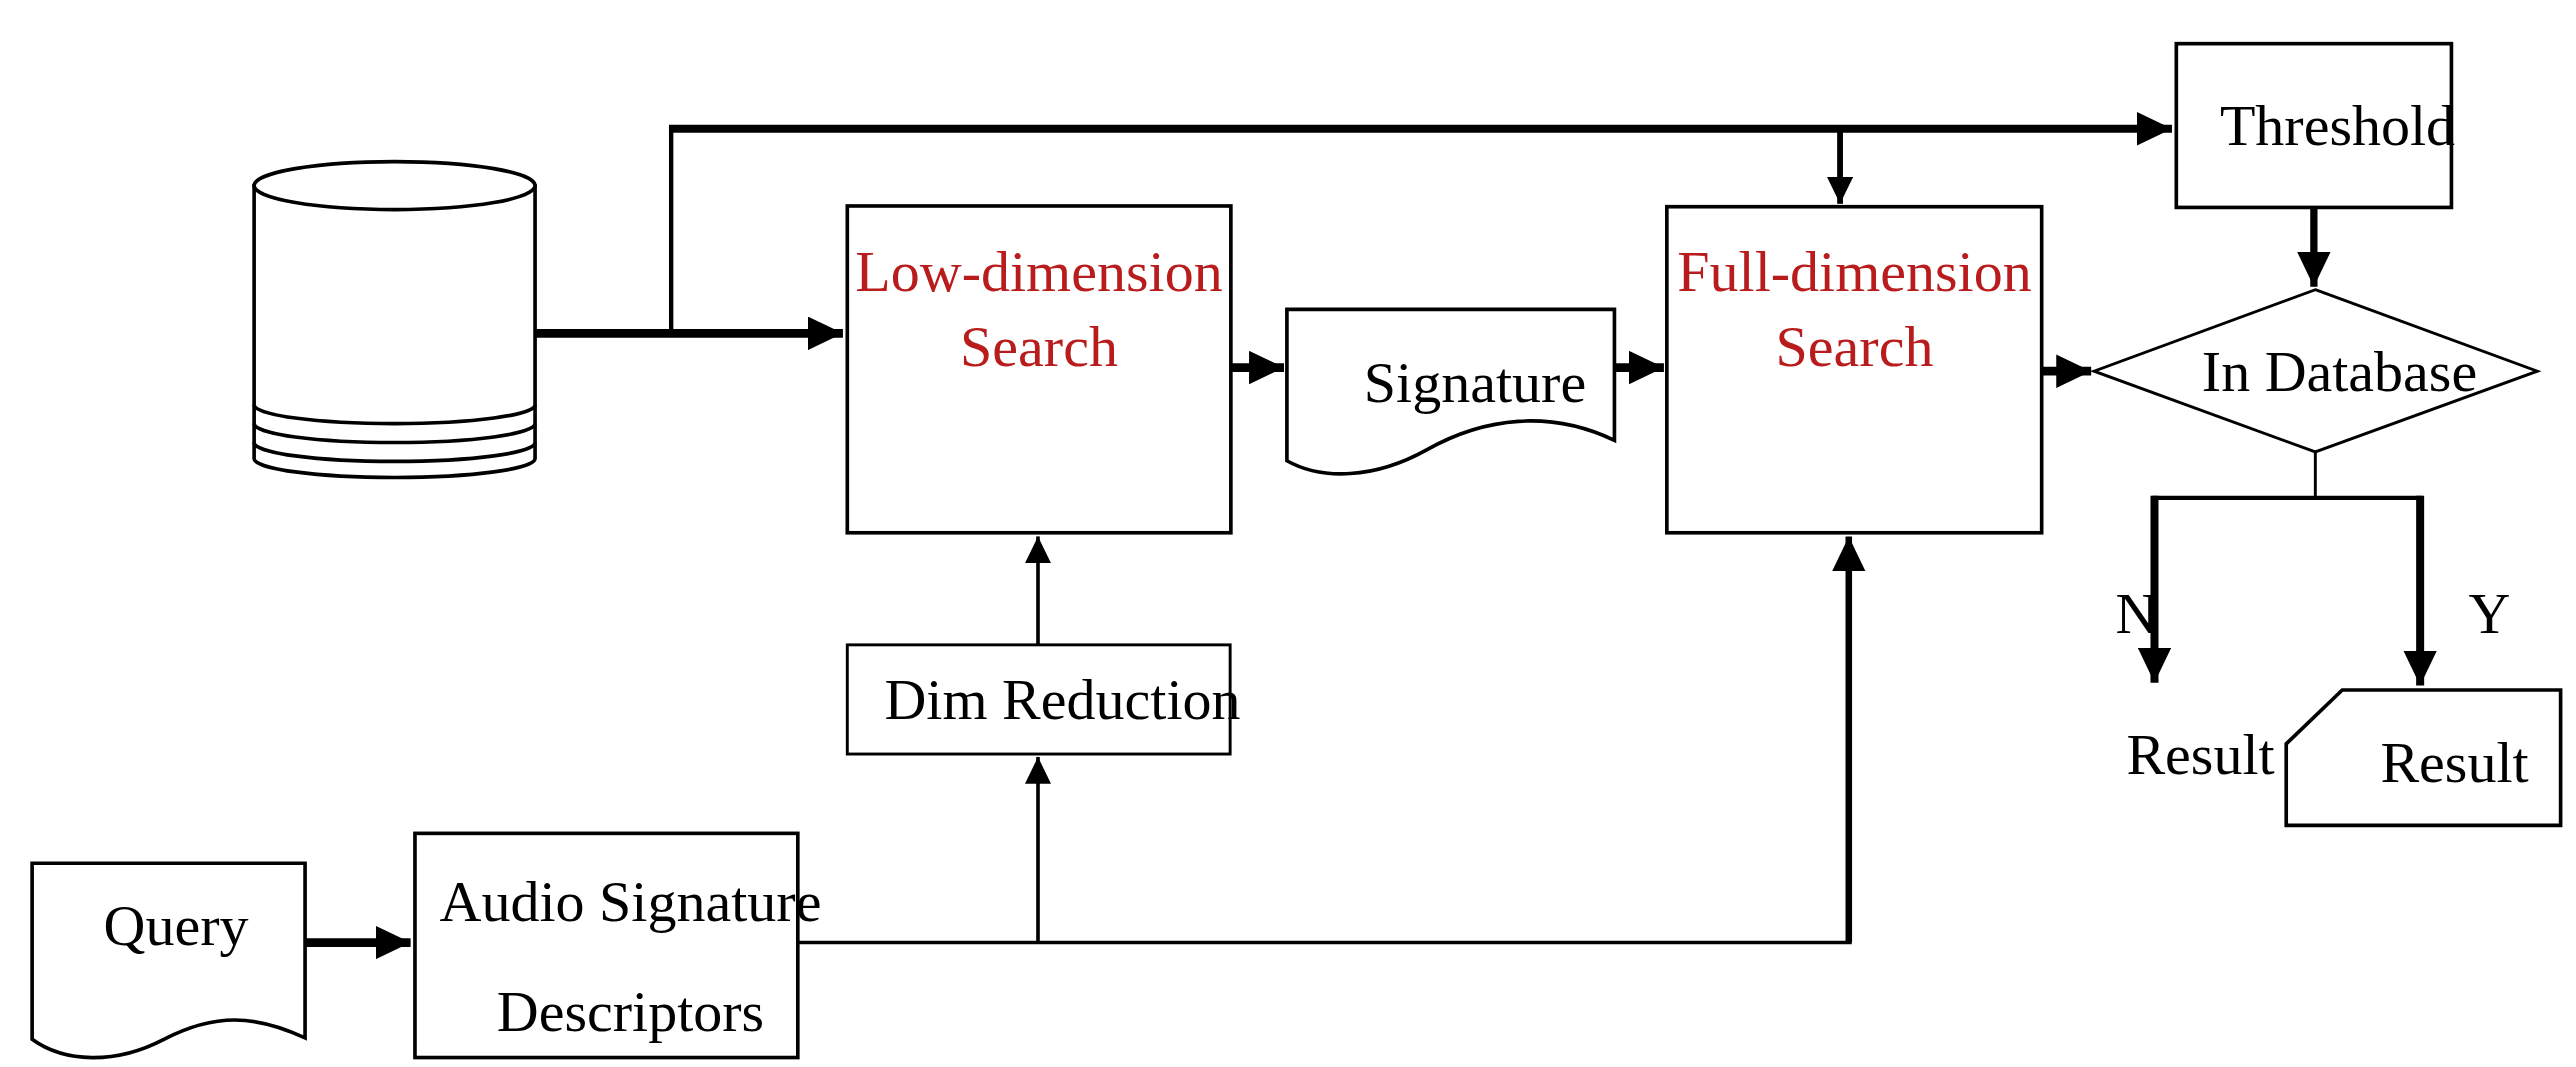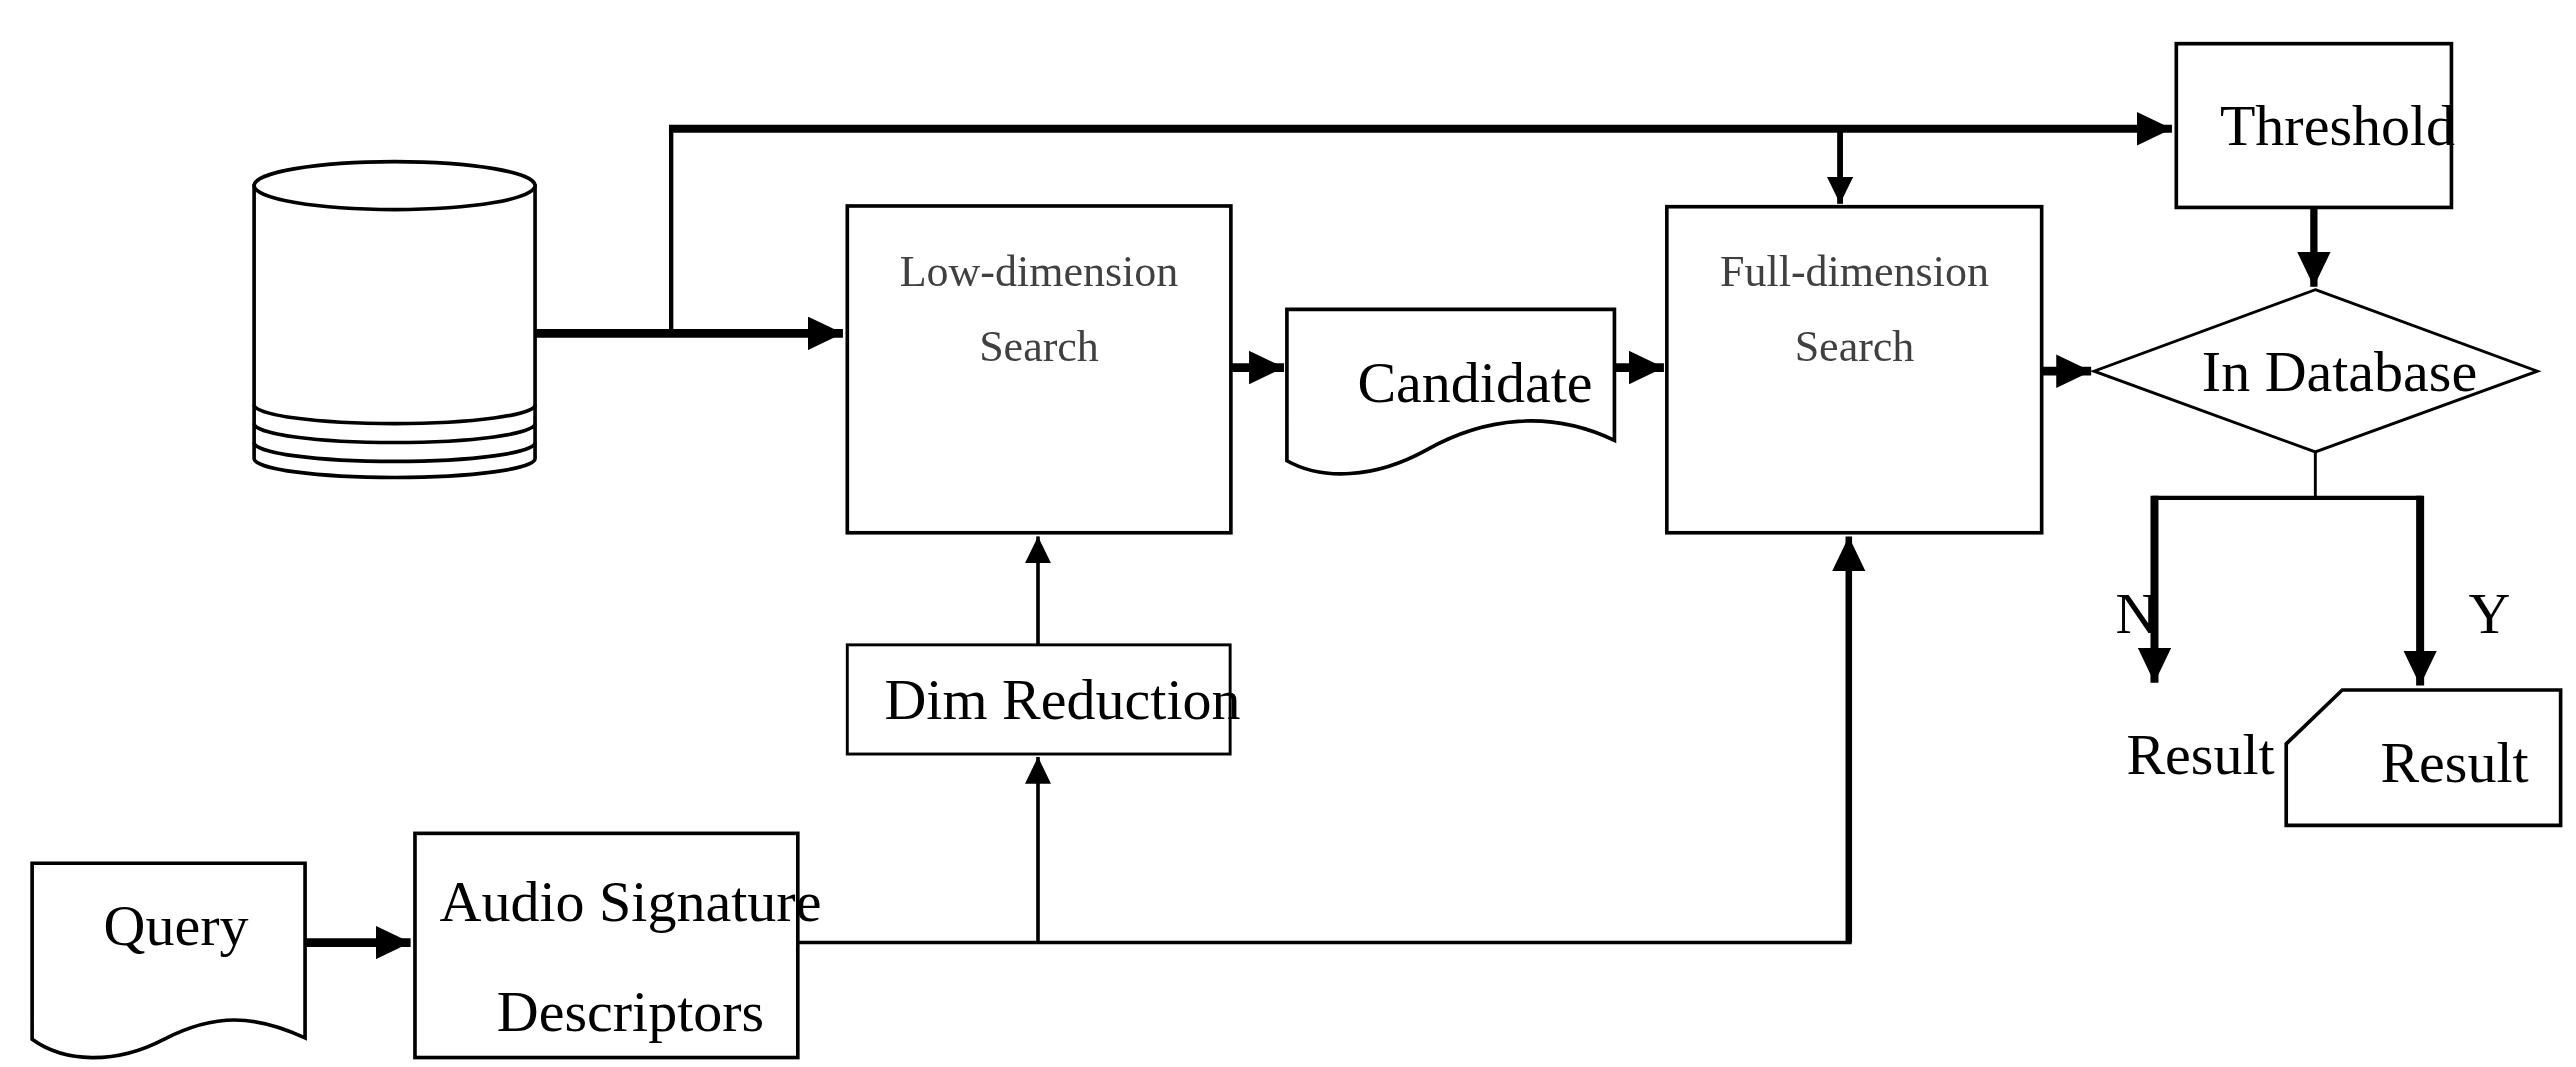--- a/index.html
+++ b/index.html
@@ -2,21 +2,21 @@
 <html style="font-size:11.6px"><head>
 <meta charset="utf-8">
 <style>
   html,body{margin:0;padding:0;background:#ffffff;}
   #stage{position:relative;width:2576px;height:1067px;background:#ffffff;overflow:hidden;
          font-family:"Liberation Serif", serif;color:#000;}
   #diagram-svg{position:absolute;left:0;top:0;}
   .lbl{position:absolute;display:flex;align-items:center;justify-content:center;
        font-size:58px;line-height:1.2;white-space:nowrap;color:#000;padding-left:24px;}
   .lbl2{position:absolute;display:flex;flex-direction:column;align-items:center;justify-content:flex-start;
-        font-size:44px;line-height:75px;white-space:nowrap;color:#404040;}
+        font-size:58px;line-height:75px;white-space:nowrap;color:#b91c1c;}
 </style>
 </head>
 <body>
 
 <div id="stage">
 
   <svg id="diagram-svg" width="2576" height="1067" viewBox="0 0 3539 1466">
     <defs>
       <marker id="ah" markerUnits="userSpaceOnUse" markerWidth="50" markerHeight="46" refX="48" refY="23" orient="auto">
         <path d="M0,0 L48,23 L0,46 Z" fill="#000"></path>
@@ -85,21 +85,21 @@
 
     <polygon points="3218,948 3518,948 3518,1134 3141,1134 3141,1022" fill="#fff" stroke="#000" stroke-width="5"></polygon>
   </svg>
 
 
   <div class="lbl2" style="left:847px;top:234px;width:384px;">
     <div>Low-dimension</div>
     <div>Search</div>
   </div>
 
-  <div class="lbl" style="left:1287px;top:346px;width:328px;height:73px;">Candidate</div>
+  <div class="lbl" style="left:1287px;top:346px;width:328px;height:73px;">Signature</div>
 
   <div class="lbl2" style="left:1667px;top:234px;width:375px;align-items:center;">
     <div>Full-dimension</div>
     <div>Search</div>
   </div>
 
   <div class="lbl" style="left:2176px;top:89px;width:275px;height:73px;">Threshold</div>
 
   <div class="lbl" style="left:2094px;top:335px;width:443px;height:73px;">In Database</div>
 

